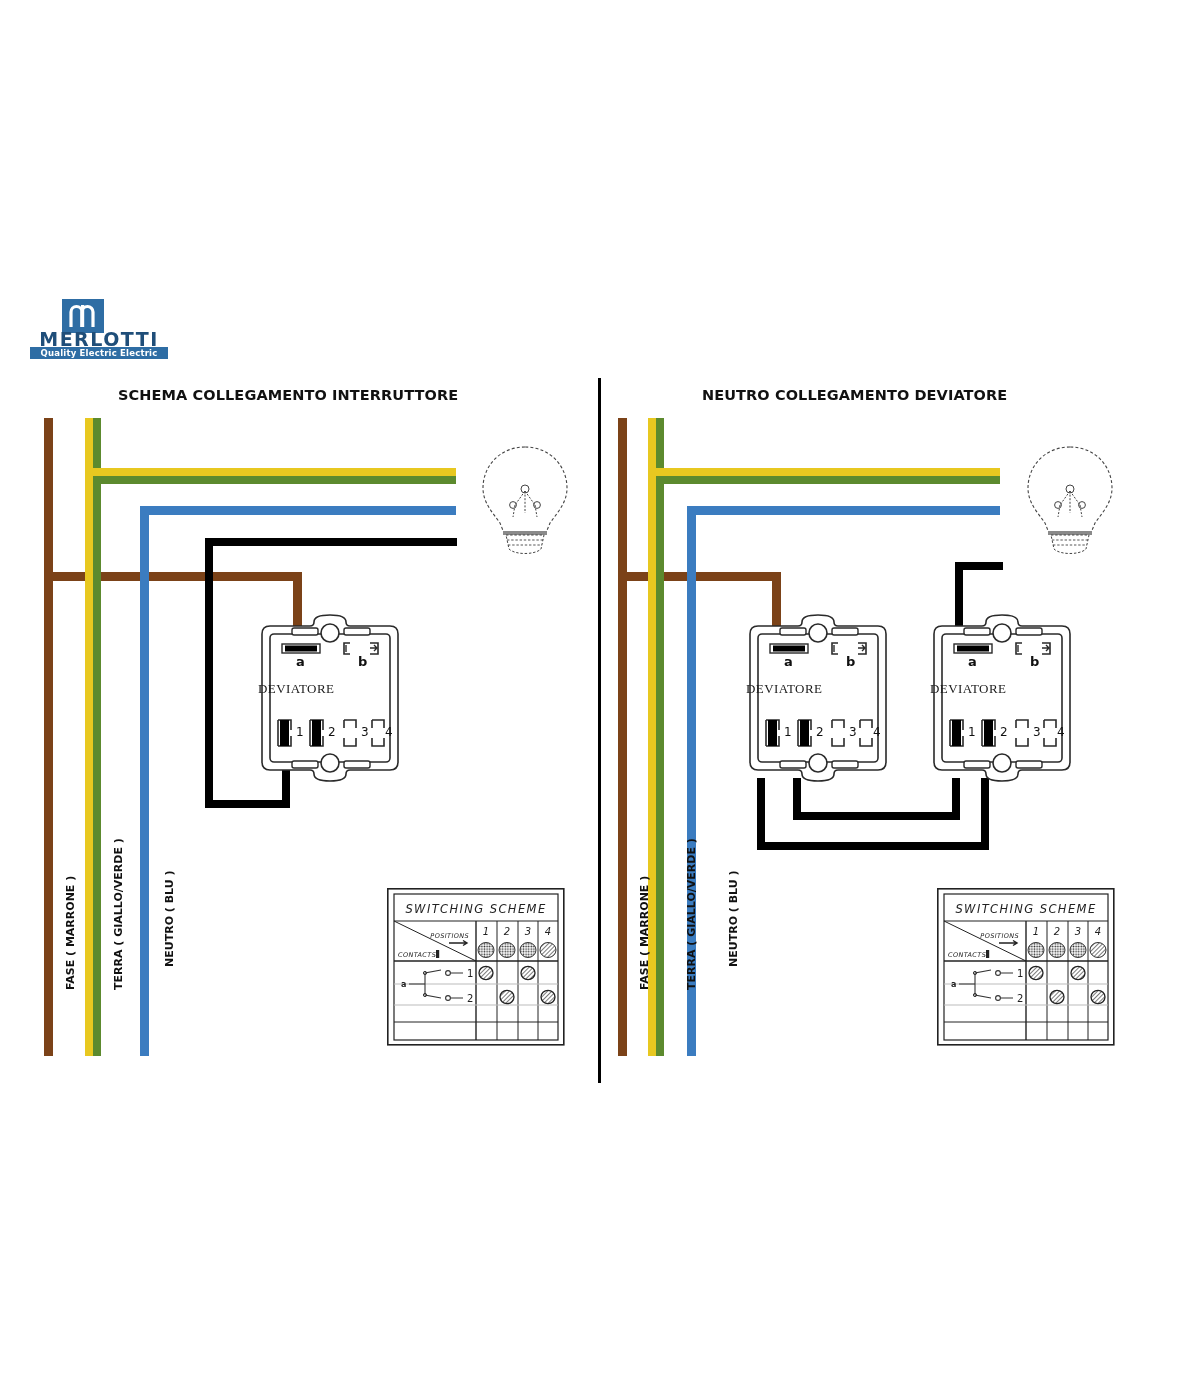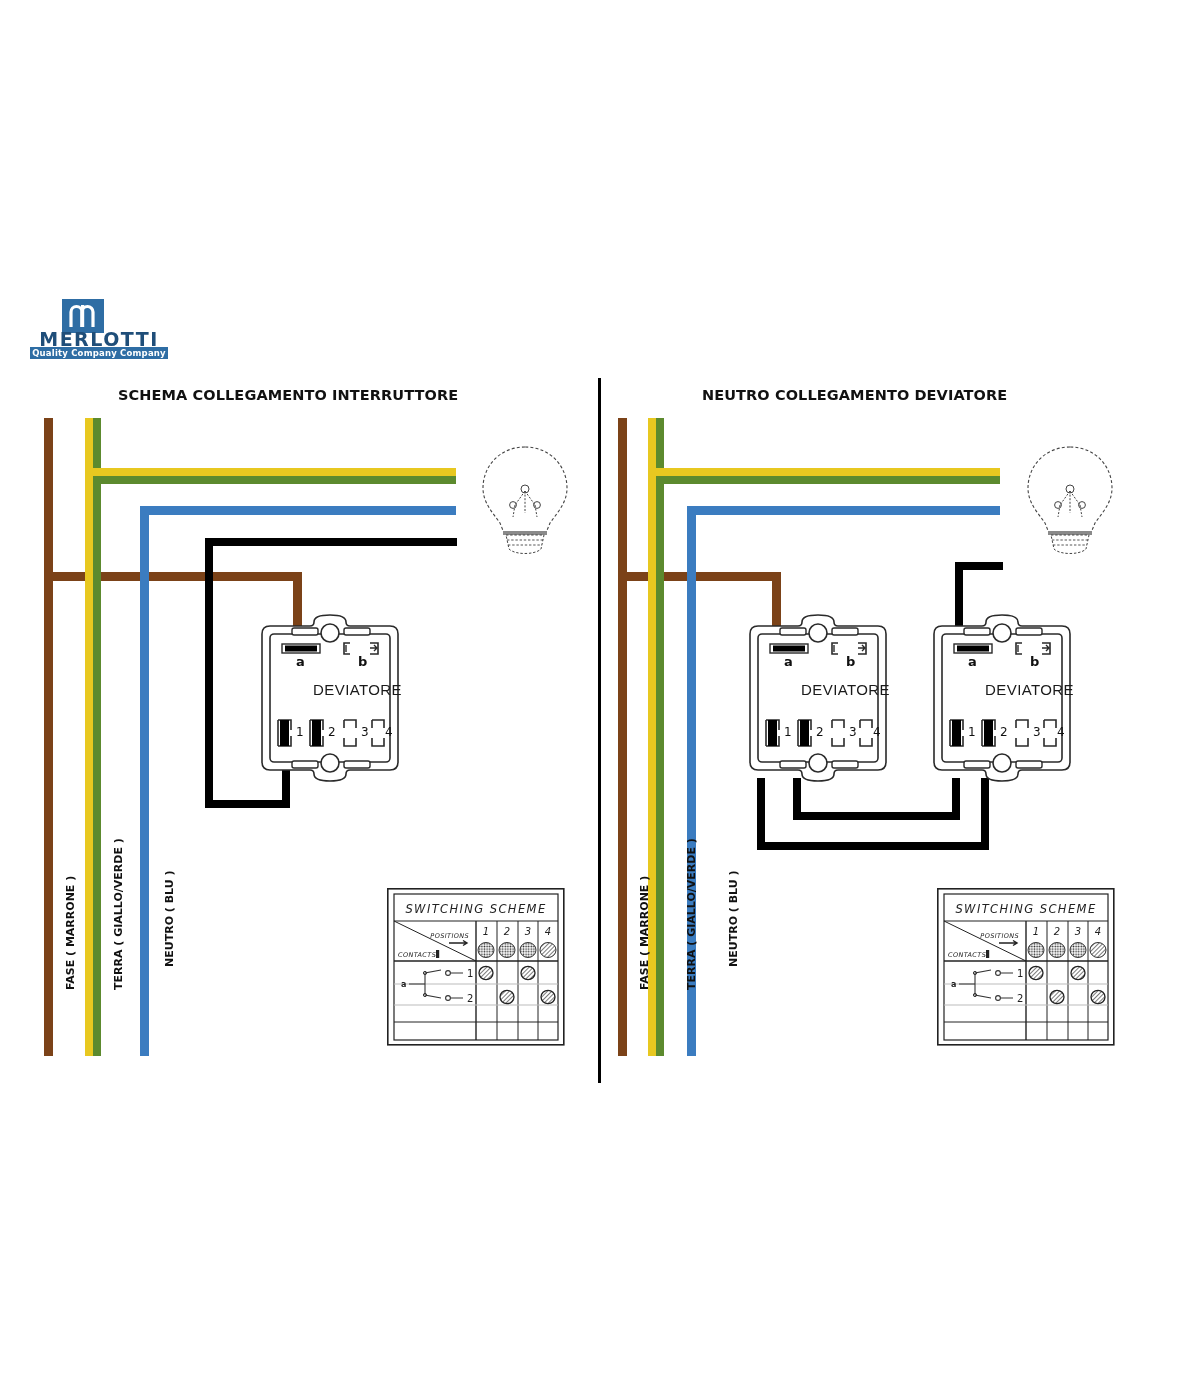--- a/index.html
+++ b/index.html
@@ -92,23 +92,23 @@
     white-space: nowrap;
     transform-origin: 0 0;
     transform: rotate(-90deg);
   }
 
   
   .device { position: absolute; width: 144px; height: 172px; }
   .device-label {
     position: absolute;
     left: 0; width: 144px;
-    text-align: right;
-    font-family: Liberation Sans, sans-serif;
-    font-size: 15px;
+    text-align: left;
+    font-family: Liberation Serif, serif;
+    font-size: 13px;
     color: #1a1a1a;
     letter-spacing: 0.4px;
   }
   .term-letter {
     position: absolute;
     font-family: "DejaVu Sans", sans-serif;
     font-size: 13px;
     font-weight: 700;
     color: #111;
   }
@@ -134,21 +134,21 @@
         <rect x="0" y="0" width="42" height="34" fill="#2E6DA4"></rect>
         <path d="M9 28 L9 13 A5.5 5.5 0 0 1 20 13 L20 28" fill="none" stroke="#ffffff" stroke-width="3.2"></path>
         <path d="M20 28 L20 13 A5.5 5.5 0 0 1 31 13 L31 28" fill="none" stroke="#ffffff" stroke-width="3.2"></path>
         <rect x="19" y="6" width="3.2" height="22" fill="#ffffff"></rect>
       </svg>
     </div>
     <div id="logo-wordmark">
       <div id="logo-wordmark-text">MERLOTTI</div>
     </div>
     <div id="logo-tagline">
-      <div id="logo-tagline-text">Quality Company Company</div>
+      <div id="logo-tagline-text">Quality Electric Electric</div>
     </div>
   </div>
 
   <div id="title-left" class="abs panel-title">SCHEMA COLLEGAMENTO INTERRUTTORE</div>
   <div id="title-right" class="abs panel-title">NEUTRO COLLEGAMENTO DEVIATORE</div>
 
   <div id="panel-divider" class="abs"></div>
 
   <svg class="abs" style="left:0px; top:400px;" width="600" height="690">
 

